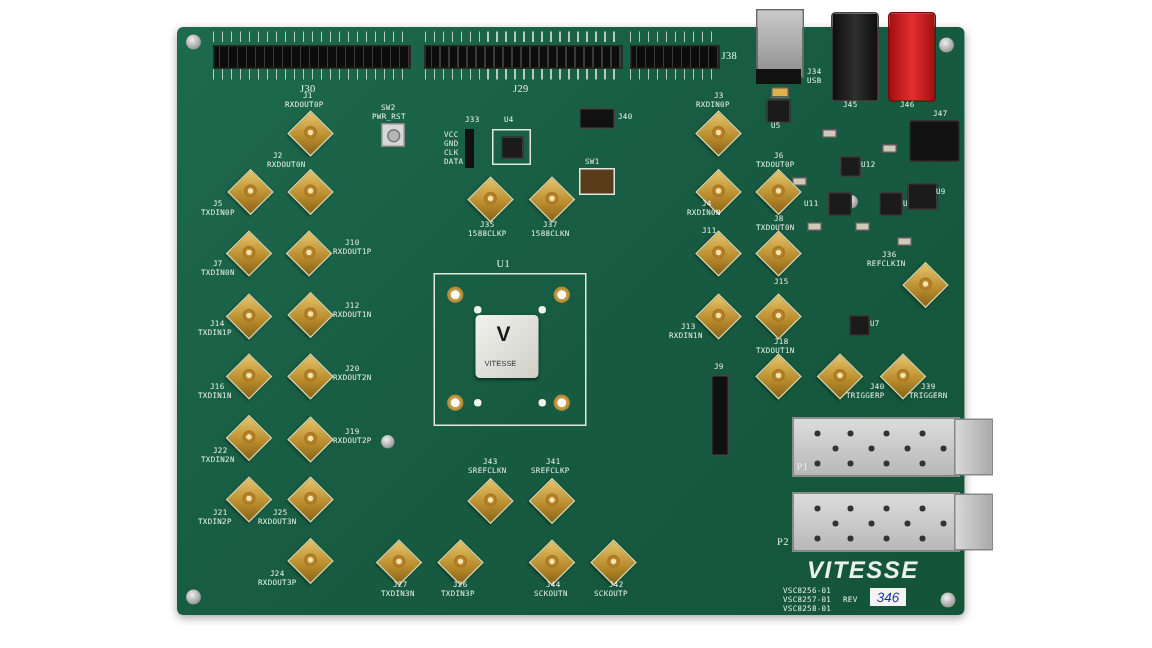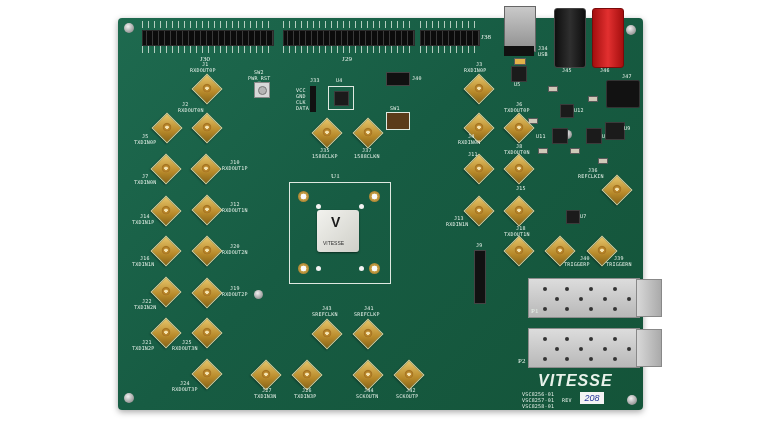--- a/index.html
+++ b/index.html
@@ -295,19 +295,19 @@
       <div class="dot" style="left:84px;top:28px"></div>
   </div>
   <div class="sfp-lip" style="left:518px;top:311px"></div>
   <div class="silk big" style="left:400px;top:340px">P2</div>
 
   <div class="abs" style="left:420px;top:354px;color:#e8f2ea;font-size:16px;font-weight:bold;font-style:italic;letter-spacing:1px;font-family:'Liberation Sans',sans-serif">VITESSE</div>
   <div class="silk" style="left:404px;top:374px">VSC8256-01</div>
   <div class="silk" style="left:404px;top:380px">VSC8257-01</div>
   <div class="silk" style="left:404px;top:386px">VSC8258-01</div>
   <div class="silk" style="left:444px;top:380px">REV</div>
-  <div class="abs" style="left:462px;top:374px;width:24px;height:12px;background:#f4f4f4;color:#23359a;font-size:9px;font-style:italic;text-align:center;line-height:12px">208</div>
+  <div class="abs" style="left:462px;top:374px;width:24px;height:12px;background:#f4f4f4;color:#23359a;font-size:9px;font-style:italic;text-align:center;line-height:12px">346</div>
 
   <div class="via" style="left:198px;top:186px"></div>
   <div class="via" style="left:241px;top:186px"></div>
   <div class="via" style="left:198px;top:248px"></div>
   <div class="via" style="left:241px;top:248px"></div>
 </div>
 
 </body></html>

